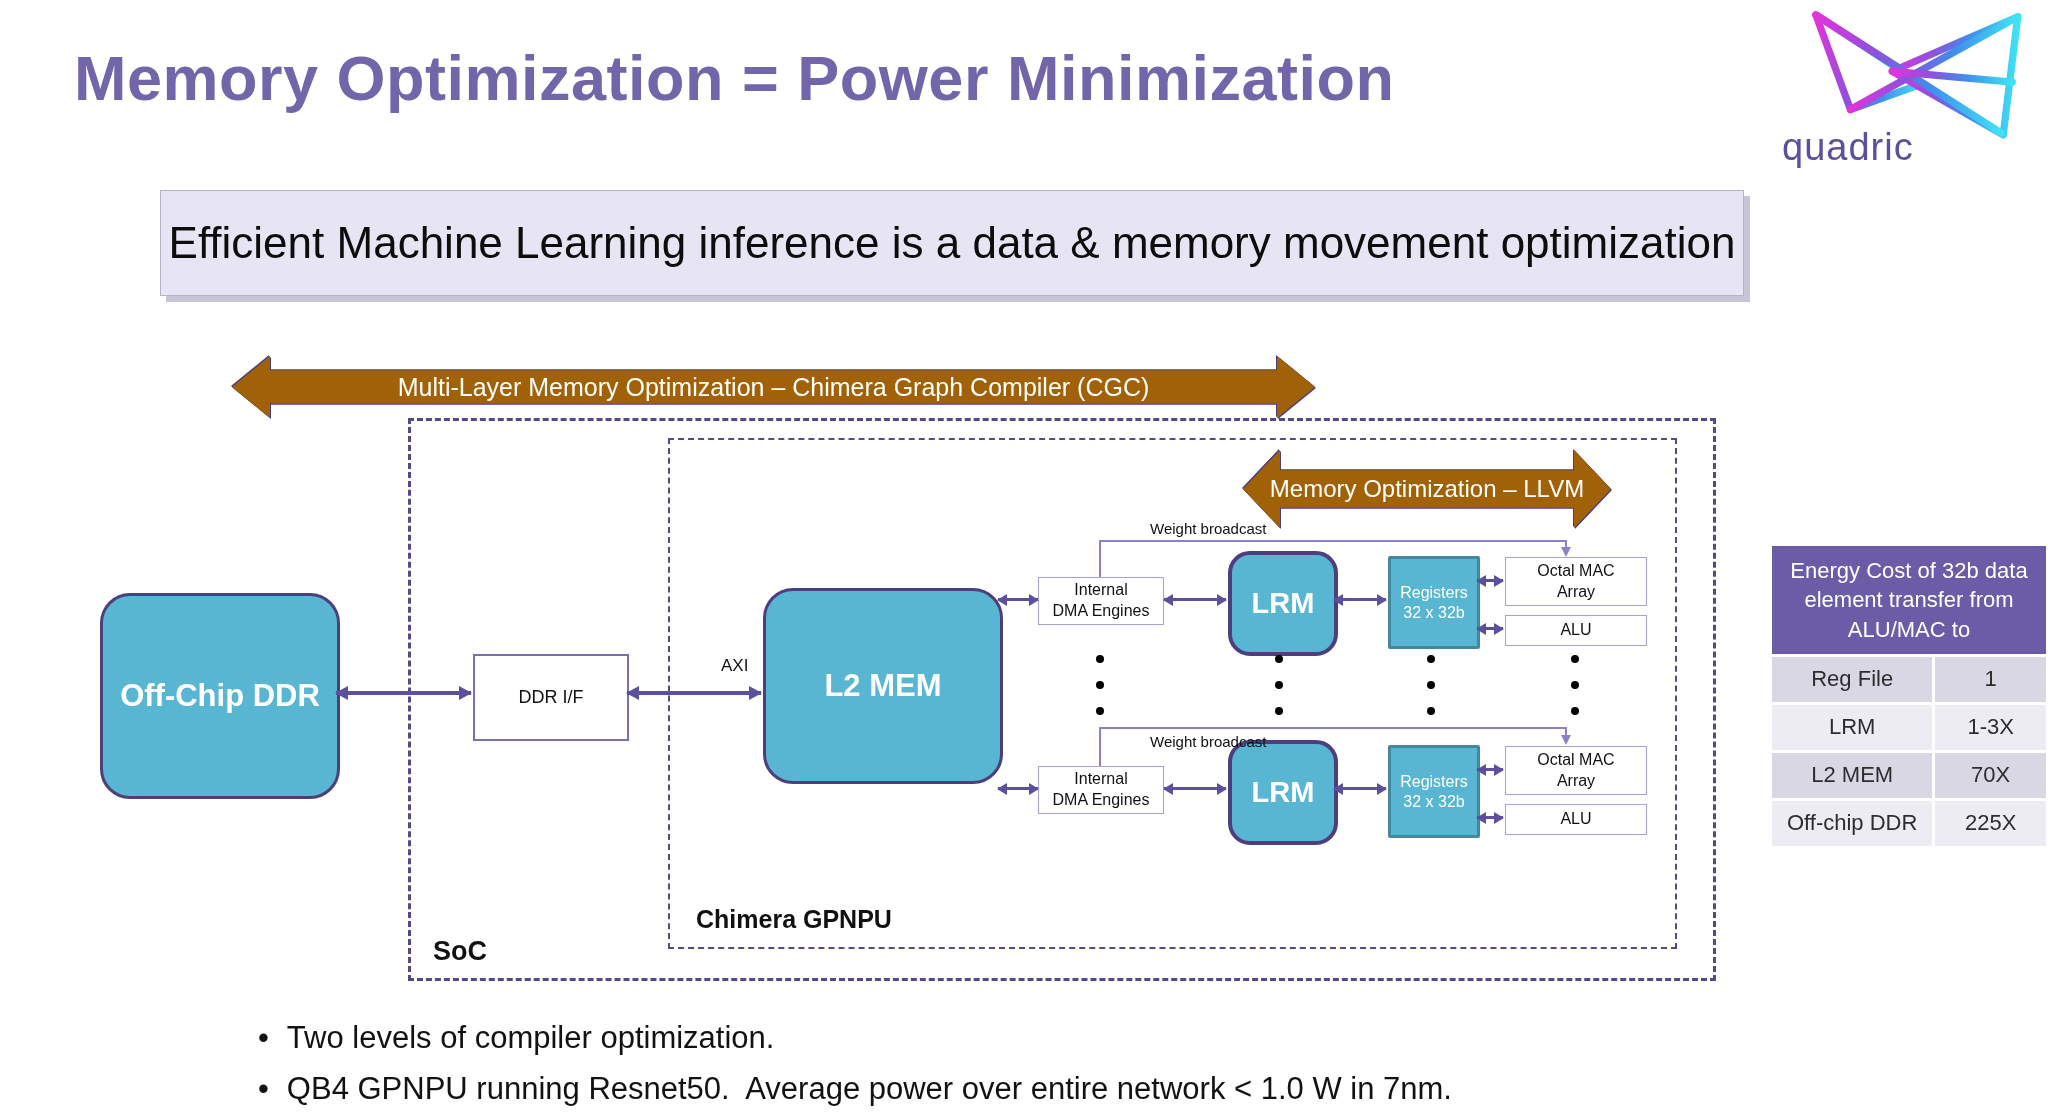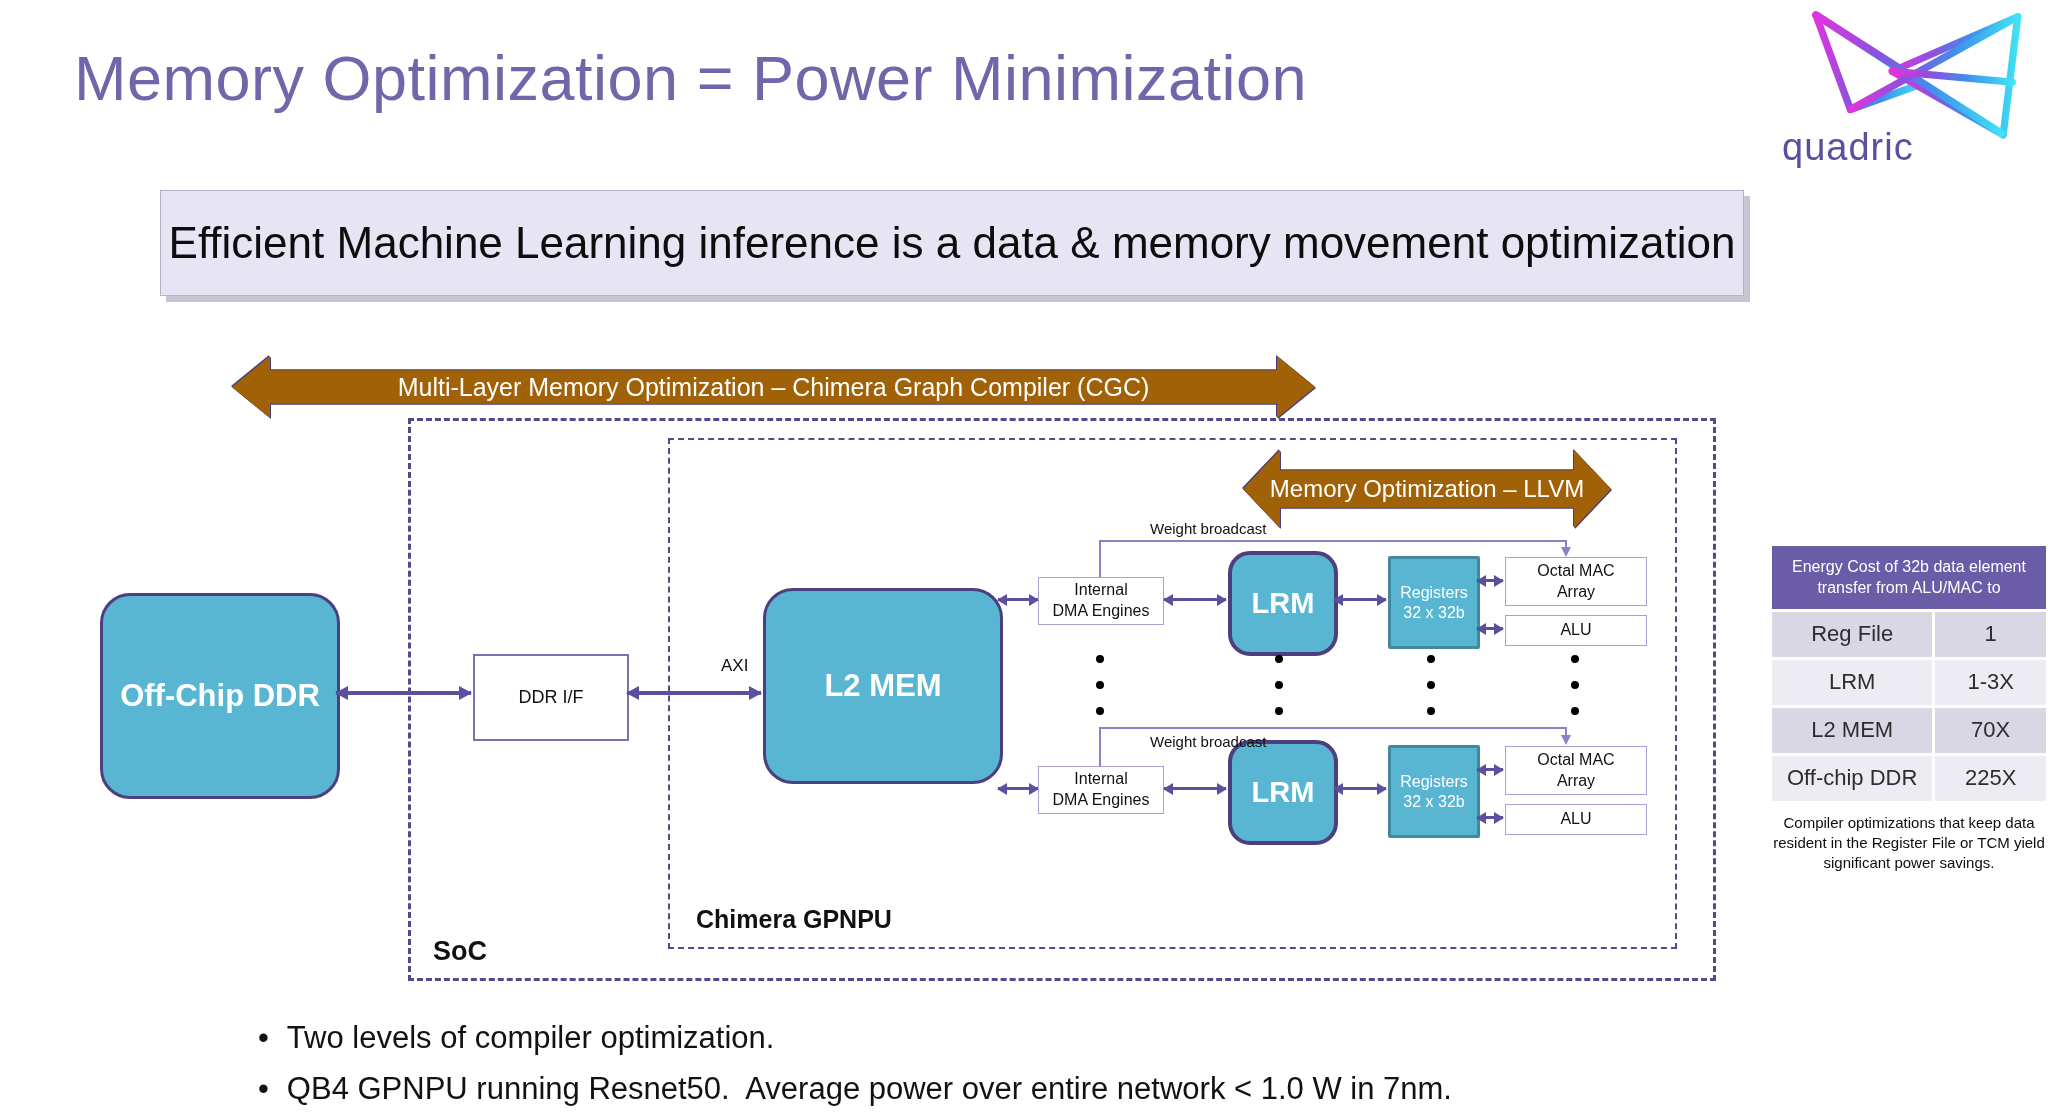--- a/index.html
+++ b/index.html
@@ -1,20 +1,20 @@
 <!DOCTYPE html>
 <html><head>
 <meta charset="utf-8">
 <style>
   html,body{margin:0;padding:0;background:#ffffff;}
   .slide{position:relative;width:2048px;height:1117px;background:#ffffff;overflow:hidden;
          font-family:"Liberation Sans", sans-serif;}
 
   
-  .title{position:absolute;left:74px;top:42px;font-size:63px;font-weight:400;color:#7365a9;letter-spacing:0.5px;}
+  .title{position:absolute;left:74px;top:42px;font-size:63px;font-weight:700;color:#7365a9;letter-spacing:0.5px;}
 
   
   .logo-svg{position:absolute;left:1795px;top:4px;width:240px;height:150px;}
   .wordmark{position:absolute;left:1782px;top:126px;font-size:38px;color:#5b4f9e;letter-spacing:1px;}
 
   
   .callout{position:absolute;left:160px;top:190px;width:1582px;height:104px;
            background:#e7e5f4;border:1px solid #b5b3c6;box-shadow:6px 6px 0 #c6c4d5;
            display:flex;flex-direction:column;align-items:center;justify-content:center;
            color:#0d0d0d;font-size:44px;line-height:1.42;text-align:center;}
@@ -62,21 +62,21 @@
   .varrow::after{content:"";position:absolute;bottom:-9px;left:50%;transform:translateX(-50%);
       width:0;height:0;border-left:5px solid transparent;border-right:5px solid transparent;border-top:10px solid currentColor;}
 
   .small-label{position:absolute;font-size:15px;color:#111111;margin-left:44px;}
   .axi{position:absolute;font-size:17px;color:#111111;}
 
   .dot{position:absolute;width:8px;height:8px;border-radius:50%;background:#000000;}
 
   
   .etable{position:absolute;left:1772px;top:546px;width:274px;}
-  .etable-header{background:#6a5ca6;color:#ffffff;text-align:center;font-size:16px;line-height:1.33;
+  .etable-header{background:#6a5ca6;color:#ffffff;text-align:center;font-size:22px;line-height:1.33;
                  padding:10px 6px;}
   .etable-row{display:flex;margin-top:3px;height:45px;gap:3px;font-size:22px;color:#2d2d2d;}
   .etable-row .cl{flex:1.45;display:flex;align-items:center;justify-content:center;}
   .etable-row .cv{flex:1;display:flex;align-items:center;justify-content:center;}
   .rowA{background:#d9d7e4;} .rowB{background:#edecf3;}
   .etable-caption{margin-top:12px;font-size:15px;line-height:1.35;color:#0d0d0d;text-align:center;}
 
   
   .bullets{position:absolute;left:258px;top:1016px;color:#121212;}
   .bullet-row{display:flex;gap:18px;font-size:31px;margin-bottom:8px;}
@@ -229,21 +229,20 @@
       <div class="cv rowB">1-3X</div>
     </div>
     <div class="etable-row">
       <div class="cl rowA">L2 MEM</div>
       <div class="cv rowA">70X</div>
     </div>
     <div class="etable-row">
       <div class="cl rowB">Off-chip DDR</div>
       <div class="cv rowB">225X</div>
     </div>
-    <div class="etable-caption">Compiler optimizations that keep data resident in the Register File or TCM yield significant power savings.</div>
   </div>
 
   <div class="bullets">
     <div class="bullet-row">
       <span class="bullet-glyph">•</span>
       <span class="bullet-text">Two levels of compiler optimization.</span>
     </div>
     <div class="bullet-row">
       <span class="bullet-glyph">•</span>
       <span class="bullet-text">QB4 GPNPU running Resnet50.  Average power over entire network &lt; 1.0 W in 7nm.</span>

